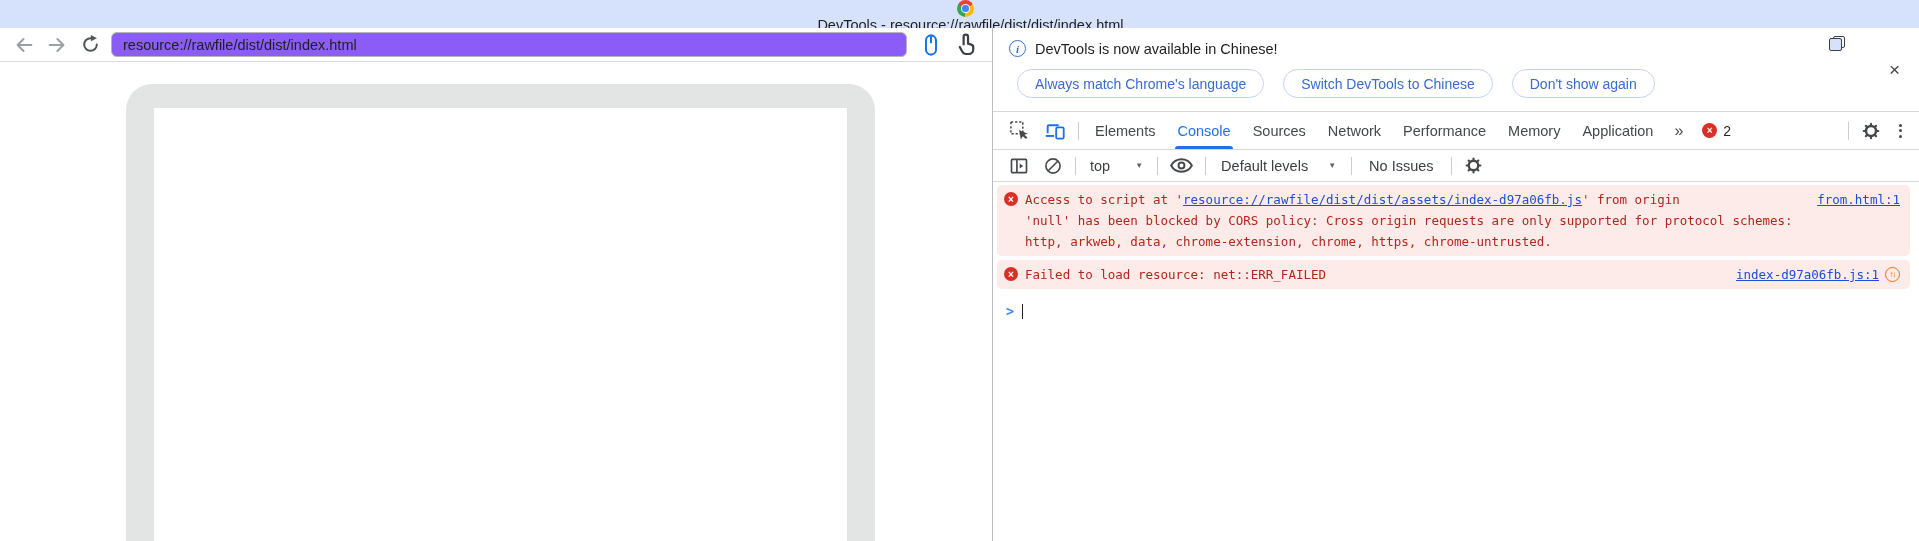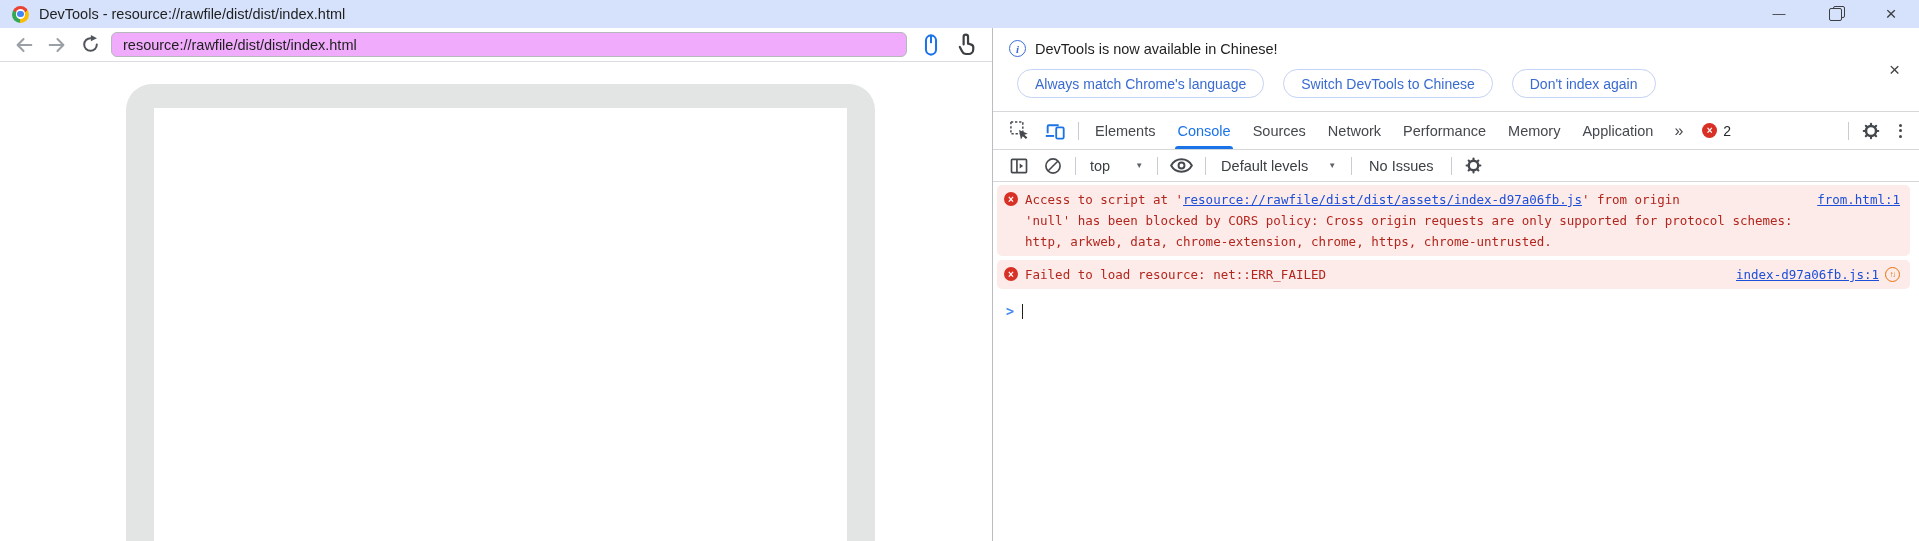--- a/index.html
+++ b/index.html
@@ -2,21 +2,21 @@
 <html><head>
 <meta charset="utf-8">
 <style>
   * { box-sizing: border-box; }
   html,body { margin:0; padding:0; }
   body {
     width:1919px; height:541px; overflow:hidden; background:#fff;
     font-family:"Liberation Sans", sans-serif; -webkit-font-smoothing:antialiased;
   }
   
-  .titlebar { height:28px; background:#d6e2fb; display:flex; align-items:center; padding-left:12px; }
+  .titlebar { height:28px; background:#d6e2fb; display:flex; align-items:center; padding-left:12px;flex-direction:column; }
   .chrome-logo { width:17px; height:17px; border-radius:50%; flex:none; position:relative;
     background:conic-gradient(from 60deg, #fbbc05 0 120deg, #34a853 120deg 240deg, #ea4335 240deg 360deg); }
   .chrome-logo::before { content:""; position:absolute; inset:22%; background:#fff; border-radius:50%; }
   .chrome-logo::after { content:""; position:absolute; inset:31%; background:#4285f4; border-radius:50%; }
   .title-text { margin-left:10px; font-size:14.5px; color:#1f1f1f; white-space:nowrap; }
   .win-controls { margin-left:auto; display:flex; height:100%; }
   .win-btn { width:56px; display:flex; align-items:center; justify-content:center; color:#3c4043; font-size:15px; cursor:default; }
   .minimize-glyph { font-size:13px; margin-top:-2px; }
   .restore-box { width:10px; height:10px; border:1.5px solid #3c4043; border-radius:2px; position:relative; }
   .restore-box::before { content:""; position:absolute; top:-4.5px; left:2px; width:10px; height:10px;
@@ -25,21 +25,21 @@
     background:#d6e2fb; border:1.5px solid #3c4043; border-radius:2px; }
   .close-glyph { font-size:19px; font-weight:400; }
 
   .main { display:flex; height:513px; }
 
   
   .browser { width:993px; flex:none; border-right:1px solid #b9bcc0; display:flex; flex-direction:column; background:#fff; }
   .btoolbar { height:34px; flex:none; border-bottom:1px solid #dadce0; display:flex; align-items:center; padding:0 10px 0 12px; }
   .nav-btn { width:24px; height:24px; margin-right:9px; display:flex; align-items:center; justify-content:center; flex:none; }
   .addressbar { width:796px; height:25px; border:1px solid #b4b7bb; border-radius:6px; display:flex; align-items:center;
-    padding:0 11px; font-size:14.5px; color:#1f1f1f; background:#f0abfc; white-space:nowrap; overflow:hidden; }
+    padding:0 11px; font-size:14.5px; color:#1f1f1f; background:#8b5cf6; white-space:nowrap; overflow:hidden; }
   .page-icons { display:flex; gap:13px; margin-left:13px; align-items:center; }
   .viewport { flex:1; position:relative; overflow:hidden; background:#fff; }
   .device-frame { position:absolute; left:126px; top:22px; width:749px; height:600px; background:#e3e5e4;
     border-radius:26px; padding:24px 28px 0; }
   .device-screen { width:100%; height:100%; background:#fff; }
 
   
   .devtools { flex:1; min-width:0; display:flex; flex-direction:column; background:#fff; }
 
   .banner { position:relative; flex:none; border-bottom:1px solid #d5d7d9; padding:10px 16px 13px; }
@@ -164,21 +164,21 @@
   <div class="devtools">
 
     <div class="banner">
       <div class="banner-top">
         <span class="info-icon">i</span>
         <span>DevTools is now available in Chinese!</span>
       </div>
       <div class="banner-buttons">
         <button class="pill">Always match Chrome's language</button>
         <button class="pill">Switch DevTools to Chinese</button>
-        <button class="pill">Don't index again</button>
+        <button class="pill">Don't show again</button>
       </div>
       <span class="banner-close">×</span>
     </div>
 
     <div class="tabbar">
       <span class="ticon">
         <svg width="21" height="21" viewBox="0 0 24 24">
           <rect x="2.2" y="2.2" width="13.6" height="13.6" fill="none" stroke="#45484d" stroke-width="1.7" stroke-dasharray="2.6 2.1"></rect>
           <path d="M21.5 15.8 L11.5 11.5 L13.6 22.2 L15.8 18.6 L19.3 21.8 L21 19.9 L17.6 16.9 Z" fill="#45484d"></path>
         </svg>

